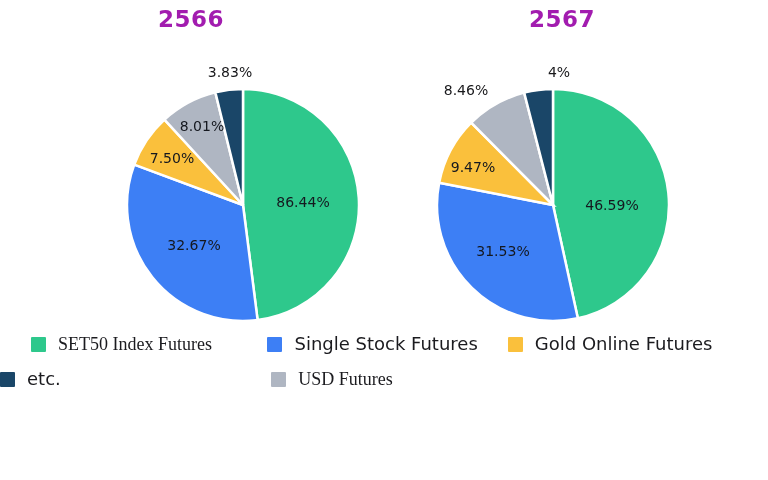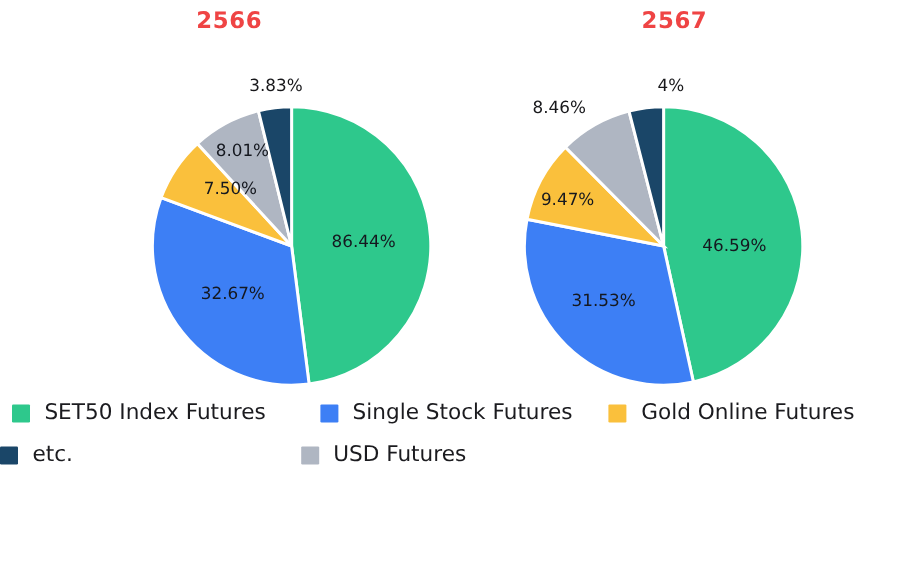--- a/index.html
+++ b/index.html
@@ -29,23 +29,23 @@
   }
   #panel-2566 { left: 0; }
   #panel-2567 { left: 384px; }
 
   .pie-title {
     position: absolute;
     top: 6px;
     left: 0;
     width: 384px;
     text-align: center;
-    font-size: 19px;
+    font-size: 23px;
     font-weight: 700;
-    color: #ef4444;
+    color: #a21caf;
     letter-spacing: 0.5px;
   }
   #panel-2566 .pie-title { transform: translateX(-1px); }
   #panel-2567 .pie-title { transform: translateX(-14px); }
 
   .pie-svg {
     position: absolute;
     left: 0;
     top: 0;
     width: 384px;
@@ -76,21 +76,21 @@
     display: flex;
   }
   #legend-row-0 { top: 3px; }
   #legend-row-1 { top: 38px; }
 
   .legend-item {
     display: flex;
     align-items: center;
     height: 32px;
   }
-  .legend-item.col-0 { width: 280px; padding-left: 10px; box-sizing: border-box; }
+  .legend-item.col-0 { width: 280px; padding-left: 31px; box-sizing: border-box; font-family: Liberation Serif, serif; }
   .legend-item.col-1 { width: 253px; padding-left: 0px; box-sizing: border-box; }
   .legend-item.col-2 { width: 274px; padding-left: 0px; box-sizing: border-box; }
 
   .legend-swatch {
     width: 15px;
     height: 15px;
     flex: 0 0 15px;
     margin-right: 12px;
     border-radius: 1px;
   }
@@ -124,21 +124,21 @@
         <path d="M 169 205 L 193.8298419653029 318.3114246136641 A 116 116 0 0 1 55.166721319474405 182.68442999065905 Z" fill="#3d7ff5" stroke="#ffffff" stroke-width="2.5"></path>
         <path d="M 169 205 L 55.166721319474405 182.68442999065905 A 116 116 0 0 1 87.21420058478205 122.73771815702085 Z" fill="#fac03c" stroke="#ffffff" stroke-width="2.5"></path>
         <path d="M 169 205 L 87.21420058478205 122.73771815702085 A 116 116 0 0 1 140.16608528737075 92.6407308570191 Z" fill="#afb6c2" stroke="#ffffff" stroke-width="2.5"></path>
         <path d="M 169 205 L 140.16608528737075 92.6407308570191 A 116 116 0 0 1 168.9999999999999 89 Z" fill="#1a4668" stroke="#ffffff" stroke-width="2.5"></path>
       </svg>
   </div>
 
   <div id="slice-labels">
       <div class="slice-label dark-on-light" style="left: 303px; top: 202px;">86.44%</div>
       <div class="slice-label dark-on-light" style="left: 194px; top: 245px;">32.67%</div>
-      <div class="slice-label dark-on-light" style="left: 172px; top: 158px; margin-left: 20px;">7.50%</div>
+      <div class="slice-label dark-on-light" style="left: 172px; top: 158px;">7.50%</div>
       <div class="slice-label dark-on-light" style="left: 202px; top: 126px; text-align: right;">8.01%</div>
       <div class="slice-label" style="left: 230px; top: 72px;">3.83%</div>
       <div class="slice-label dark-on-light" style="left: 612px; top: 205px;">46.59%</div>
       <div class="slice-label dark-on-light" style="left: 503px; top: 251px;">31.53%</div>
       <div class="slice-label dark-on-light" style="left: 473px; top: 167px;">9.47%</div>
       <div class="slice-label" style="left: 466px; top: 90px;">8.46%</div>
       <div class="slice-label" style="left: 559px; top: 72px;">4%</div>
     </div>
 </div>
 

